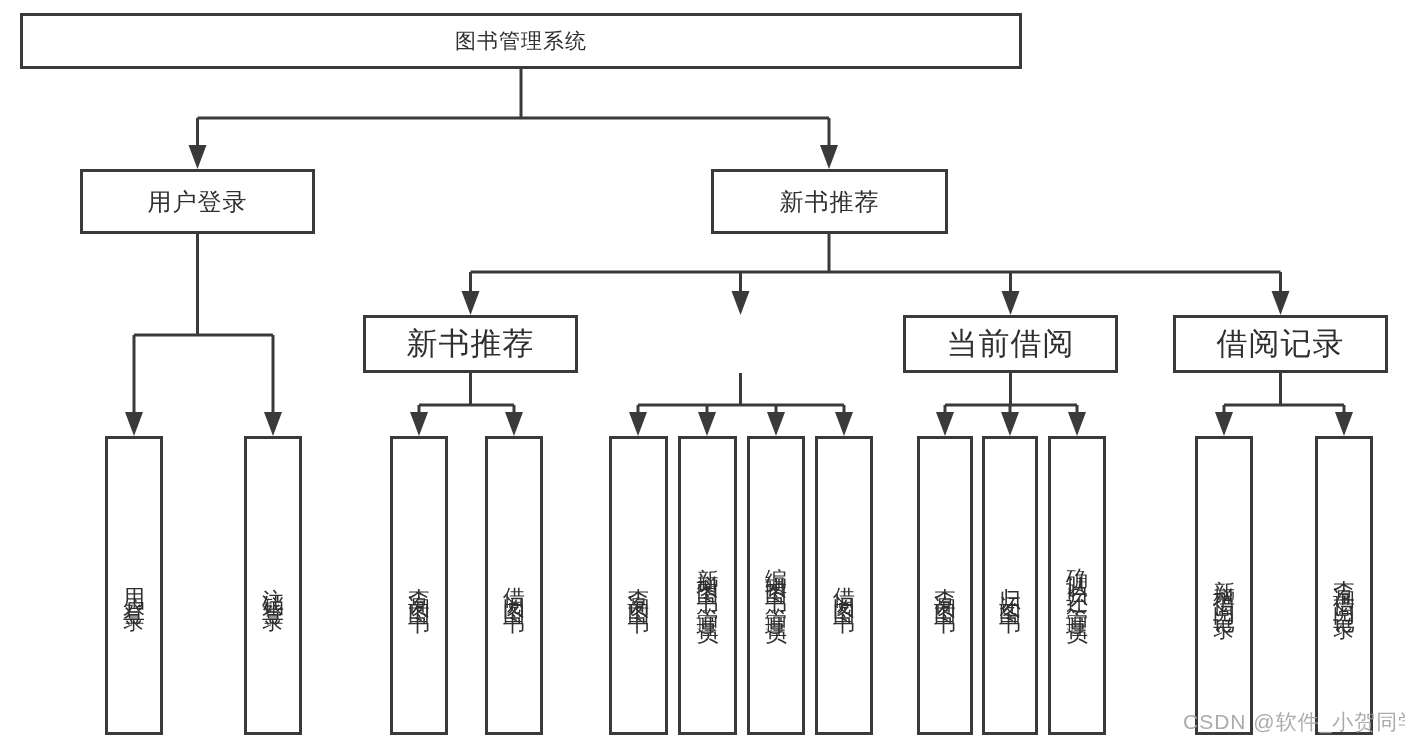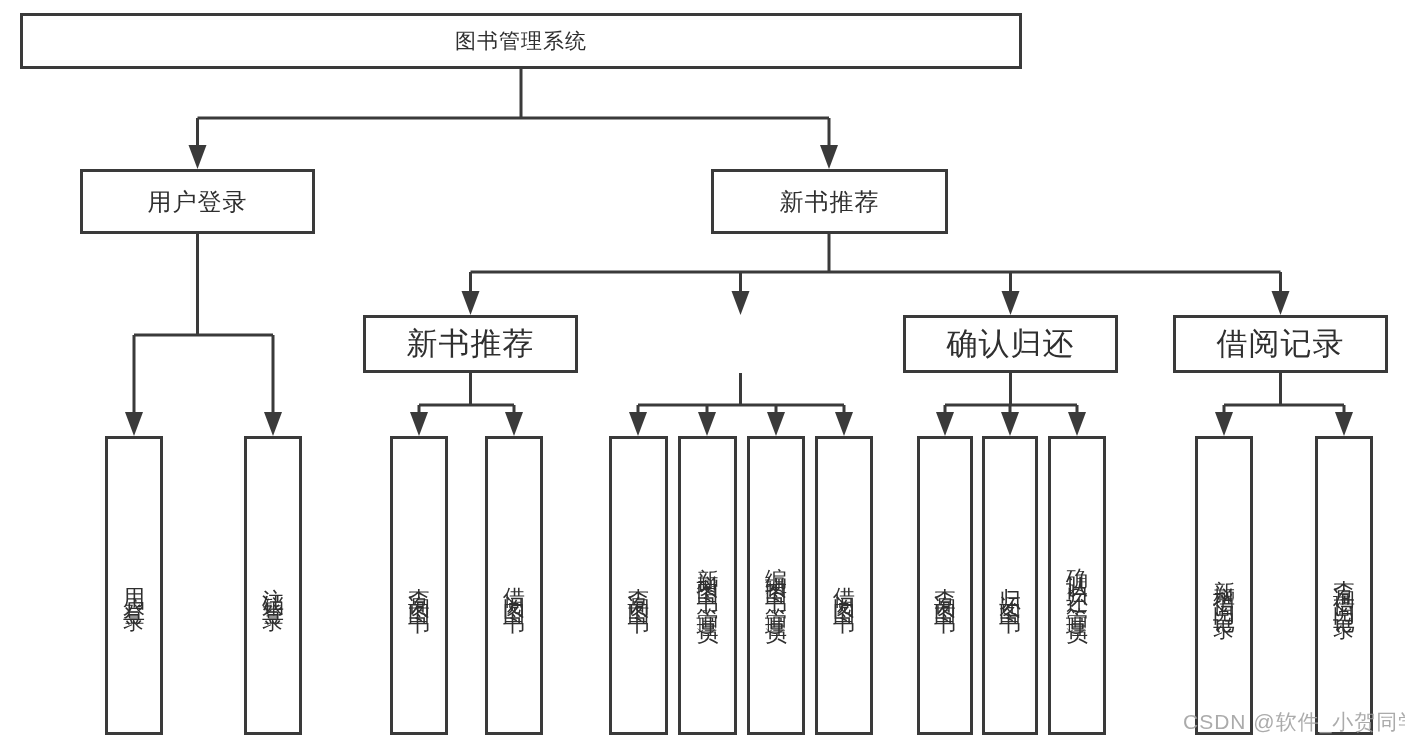--- a/index.html
+++ b/index.html
@@ -109,21 +109,21 @@
     <polygon points="1215,412 1233,412 1224,436"></polygon>
     <polygon points="1335,412 1353,412 1344,436"></polygon>
   </svg>
 
   <div class="node hnode root" style="left:20px; top:13px; width:1002px; height:56px;">图书管理系统</div>
 
   <div class="node hnode l2" style="left:80px; top:169px; width:235px; height:65px;">用户登录</div>
   <div class="node hnode l2" style="left:711px; top:169px; width:237px; height:65px;">新书推荐</div>
 
   <div class="node hnode l3" style="left:363px; top:315px; width:215px; height:58px;">新书推荐</div>
-  <div class="node hnode l3" style="left:903px; top:315px; width:215px; height:58px;">确认归还</div>
+  <div class="node hnode l3" style="left:903px; top:315px; width:215px; height:58px;">当前借阅</div>
   <div class="node hnode l3" style="left:1173px; top:315px; width:215px; height:58px;">借阅记录</div>
 
   <div class="node vnode" style="left:105px; top:436px; width:58px; height:299px;">
     <span>用户登录</span>
   </div>
   <div class="node vnode" style="left:244px; top:436px; width:58px; height:299px;">
     <span>注销登录</span>
   </div>
 
   <div class="node vnode" style="left:390px; top:436px; width:58px; height:299px;">

